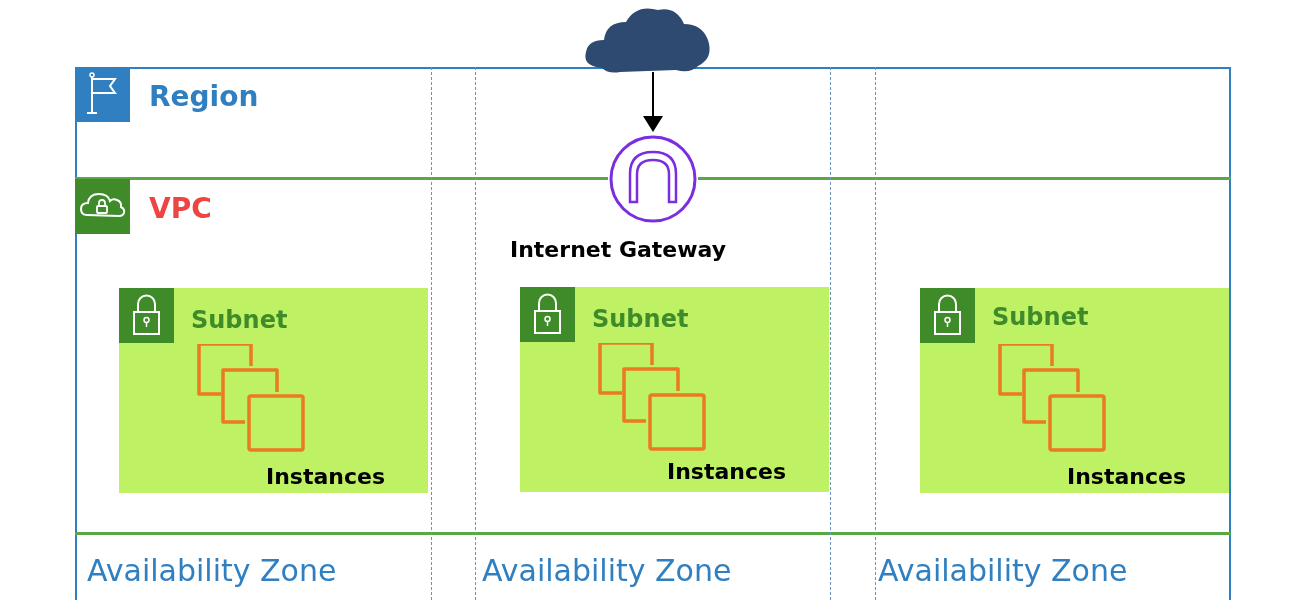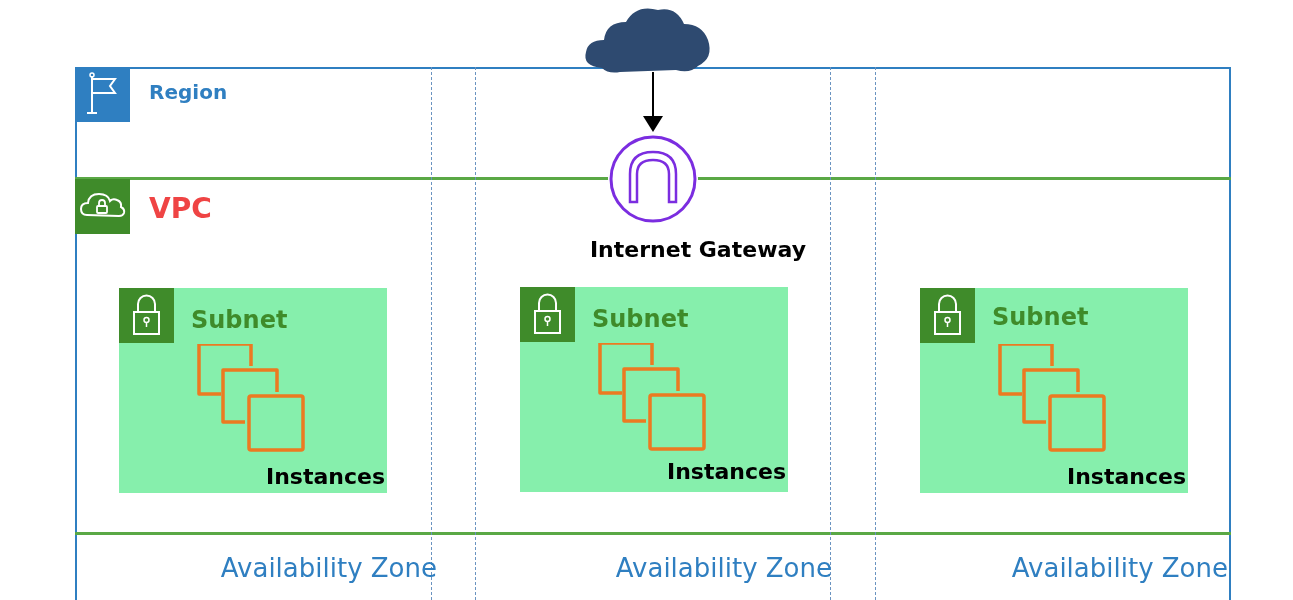--- a/index.html
+++ b/index.html
@@ -3,30 +3,30 @@
 <meta charset="utf-8">
 <style>
   html, body { margin:0; padding:0; background:#ffffff; }
   body { width:1293px; height:600px; position:relative; overflow:hidden; font-family:"DejaVu Sans", sans-serif; }
   .abs { position:absolute; }
   .region-border { left:75px; top:67px; width:1156px; height:560px; border:2px solid #2f7fc1; box-sizing:border-box; border-bottom:none; }
   .vpc-top { left:75px; top:177px; width:1156px; height:3px; background:#5aa845; }
   .vpc-bottom { left:75px; top:532px; width:1156px; height:3px; background:#5aa845; }
   .dash { top:67px; width:0; height:533px; border-left:1.5px dashed #6a93c0; }
   .region-icon { left:75px; top:67px; width:55px; height:55px; background:#2f7fc1; }
-  .region-label { left:149px; top:80px; font-size:20px; font-weight:bold; color:#2f7fc1; }
+  .region-label { left:149px; top:80px; font-size:28px; font-weight:bold; color:#2f7fc1; }
   .vpc-icon { left:75px; top:179px; width:55px; height:55px; background:#3f8b2a; }
   .vpc-label { left:149px; top:192px; font-size:28px; font-weight:bold; color:#ef4444; }
-  .subnet { width:268px; height:205px; background:#86efac; }
+  .subnet { width:309px; height:205px; background:#bef264; }
   .subnet-icon { left:0; top:0; width:55px; height:55px; background:#3f8b2a; }
   .subnet-label { left:72px; top:18px; font-size:24px; font-weight:bold; color:#3f8b2a; }
   .instances-label { left:0; width:266px; text-align:right; top:176px; font-size:22px; font-weight:bold; color:#000; }
   .inst-icon { left:78px; top:56px; width:112px; height:108px; }
-  .az-label { top:553px; font-size:26px; color:#2f7fc1; width:350px; text-align:right; }
-  .igw-label { left:510px; top:237px; width:296px; text-align:right; font-size:22px; font-weight:bold; color:#000; }
+  .az-label { top:553px; font-size:30px; color:#2f7fc1; width:350px; text-align:left; }
+  .igw-label { left:510px; top:237px; width:296px; text-align:left; font-size:22px; font-weight:bold; color:#000; }
 </style>
 </head>
 <body>
 
 <div class="abs region-border"></div>
 <div class="abs vpc-top"></div>
 <div class="abs vpc-bottom"></div>
 
 <div class="abs dash" style="left:431px;"></div>
 <div class="abs dash" style="left:475px;"></div>

